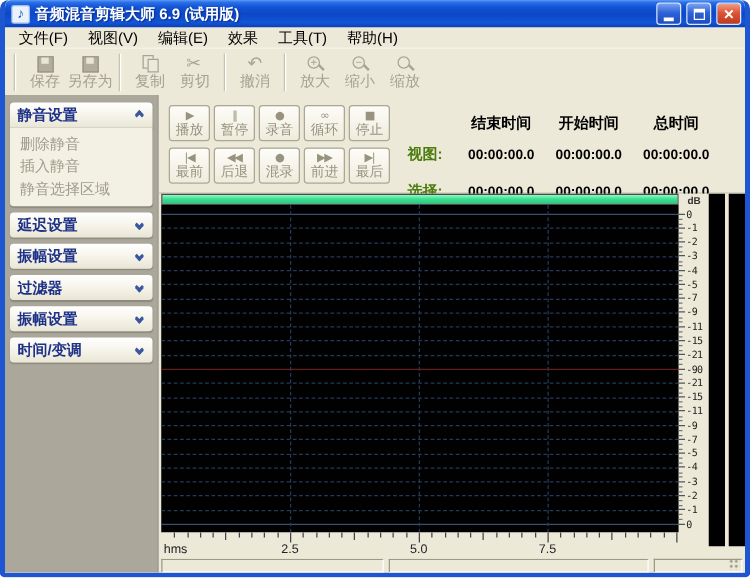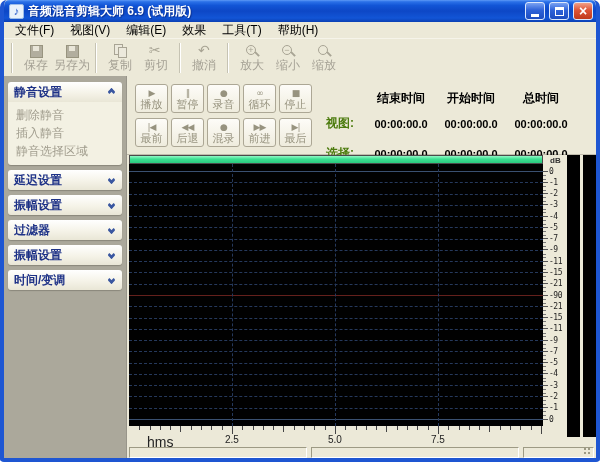--- a/index.html
+++ b/index.html
@@ -107,21 +107,21 @@
   .wave-display { height:262px; flex:0 0 262px; background:var(--wf-bg,#010101); position:relative; overflow:hidden; }
   .gridline { position:absolute; left:0; right:0; height:0; border-top:1px dashed var(--wf-grid,#26395C); }
   .gridline.edge { border-top:1px solid var(--wf-edge,#3A5070); }
   .gridline.center { border-top:1px solid var(--wf-center,#64201C); }
   .vgrid { position:absolute; top:0; bottom:0; width:0; border-left:1px dashed var(--wf-grid,#26395C); }
   .time-ruler { flex:1; position:relative; background:#ECE9D8; }
   .rtick { position:absolute; top:0; width:1px; height:4px; background:#444; }
   .rtick.med { height:6px; }
   .rtick.maj { height:8px; }
   .rlabel { position:absolute; top:8px; transform:translateX(-50%); font-size:10px; color:#222; }
-  .hms { position:absolute; left:18px; top:8px; font-size:14px; color:#222; }
+  .hms { position:absolute; left:2px; top:8px; font-size:10px; color:#222; }
 
   .db-ruler { width:22px; flex:0 0 22px; position:relative; background:#ECE9D8; }
   .db-header { position:absolute; top:1px; left:7px; font-size:8px; font-weight:bold; color:#333; }
   .db-label { position:absolute; left:0; height:8px; display:flex; align-items:center; }
   .db-label i { display:inline-block; width:5px; height:1px; background:#555; }
   .db-label b { font-size:8px; font-weight:normal; color:#222; margin-left:1px; letter-spacing:-0.5px;
     font-family:"DejaVu Sans Mono",monospace; }
   .db-minor { position:absolute; left:0; width:3px; height:1px; background:#777; }
 
   .meters { flex:1; position:relative; background:#ECE9D8; }

